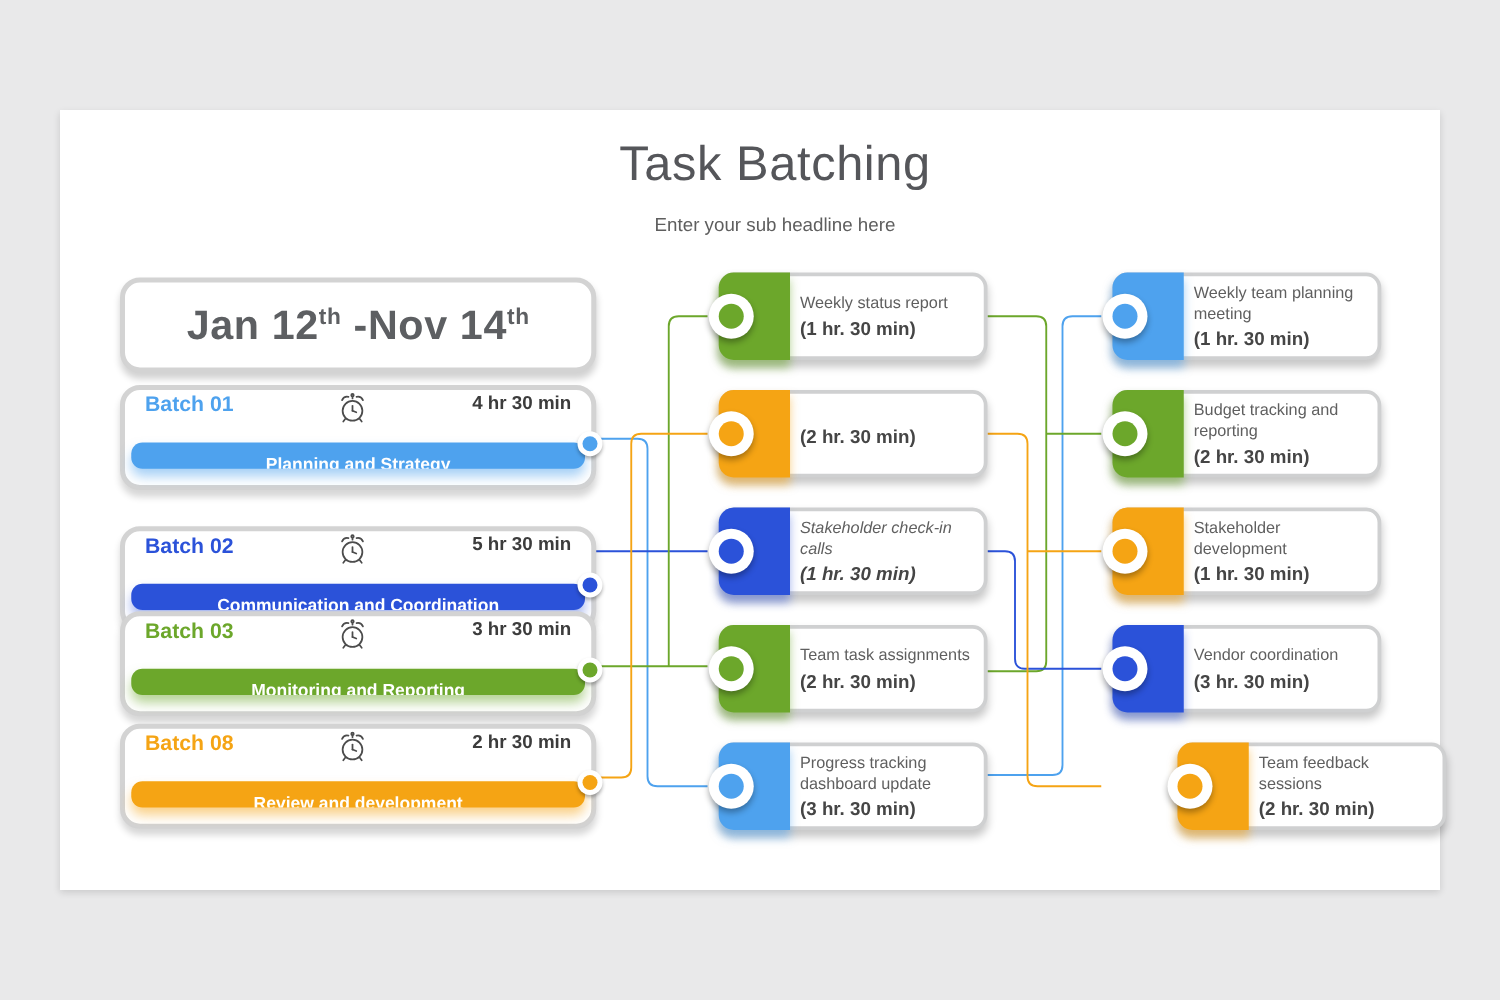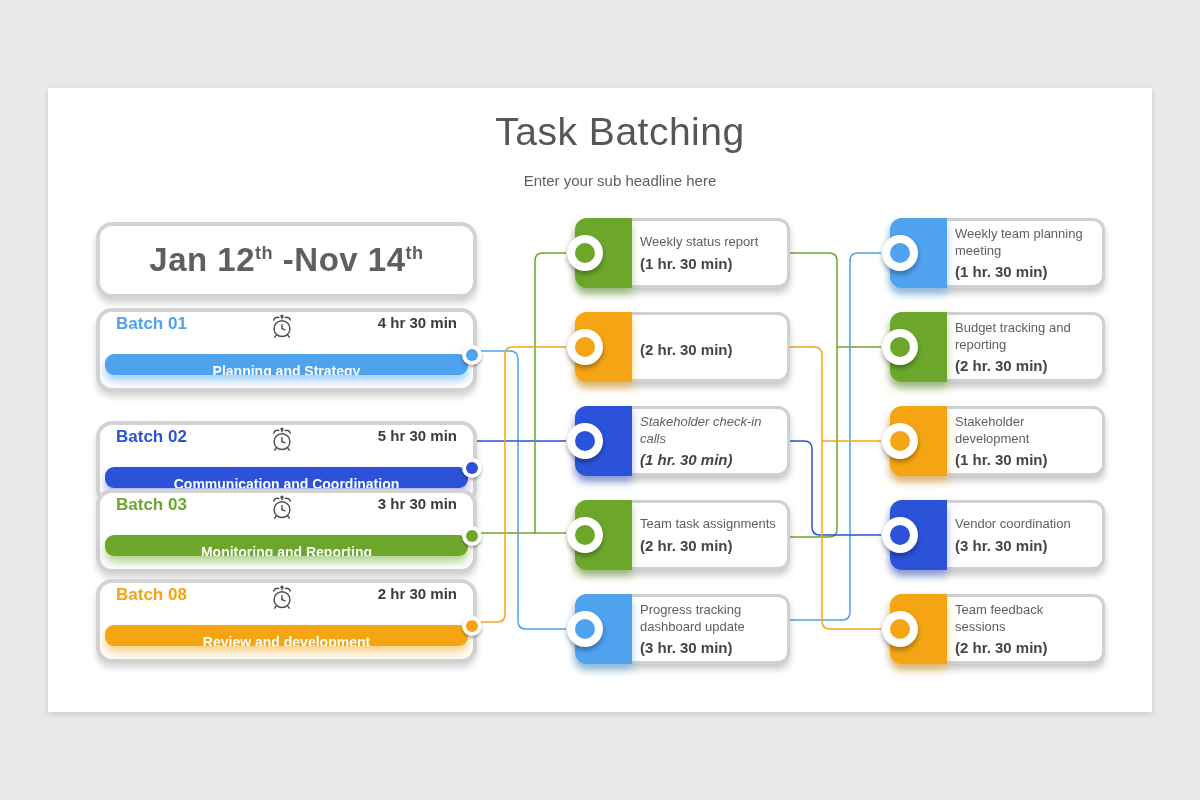--- a/index.html
+++ b/index.html
@@ -241,21 +241,21 @@
       <div class="task-card" style="top: 500px; left: 890px; --c: #2B52D9; --glow: rgba(43,82,217,0.42);">
     <div class="task-color"></div>
     <div class="task-circle">
           <span></span>
         </div>
     <div class="task-text">
       <div class="task-title">Vendor coordination</div>
       <div class="task-duration">(3 hr. 30 min)</div>
     </div>
   </div>
-      <div class="task-card" style="top: 594px; left: 890px; --c: #F5A414; --glow: rgba(245,164,20,0.5);">
+      <div class="task-card" style="top: 594px; left: 942px; --c: #F5A414; --glow: rgba(245,164,20,0.5);">
     <div class="task-color"></div>
     <div class="task-circle">
           <span></span>
         </div>
     <div class="task-text">
       <div class="task-title">Team feedback sessions</div>
       <div class="task-duration">(2 hr. 30 min)</div>
     </div>
   </div>
     </div>

